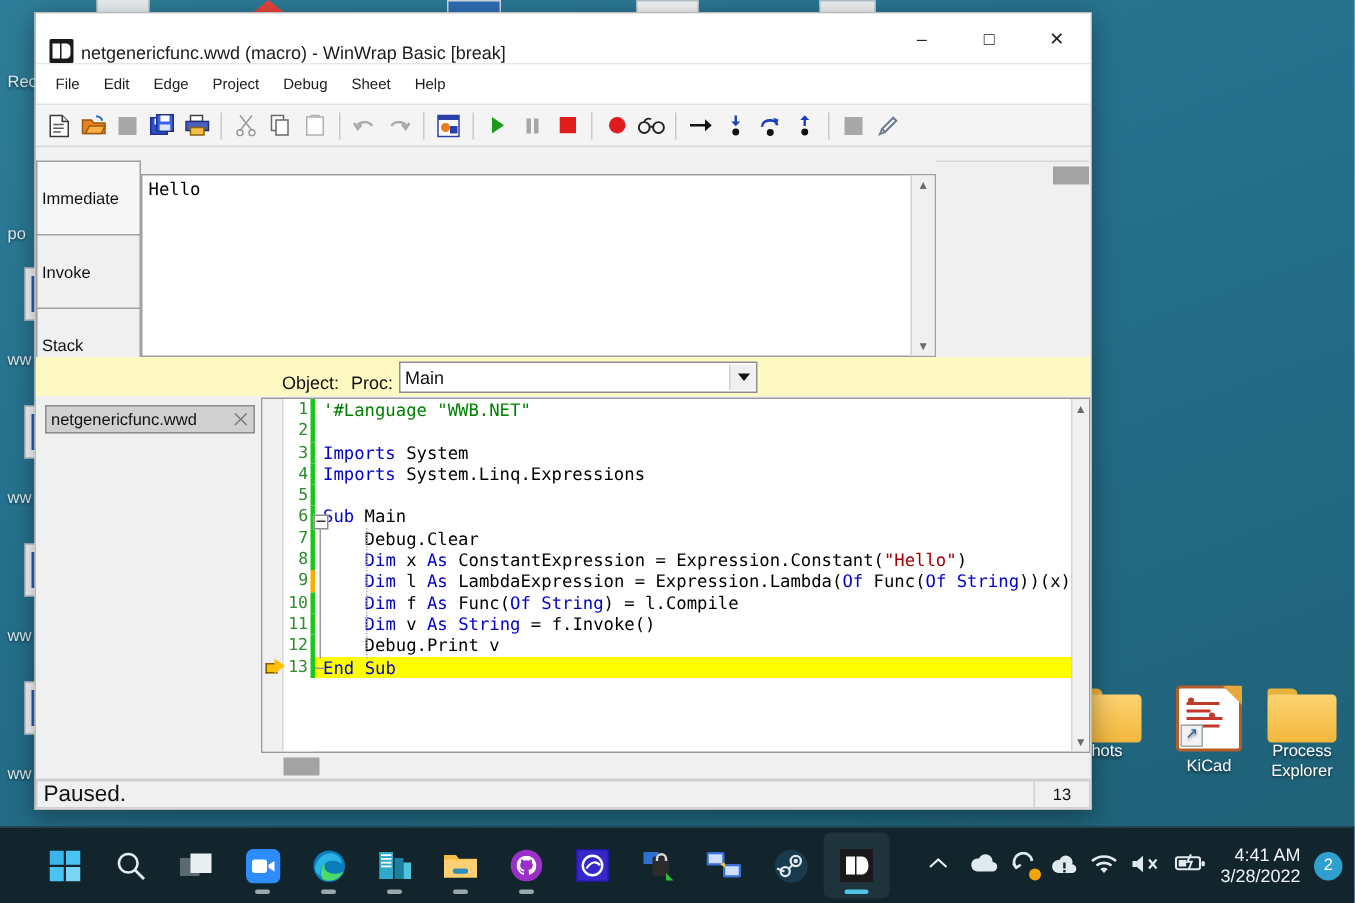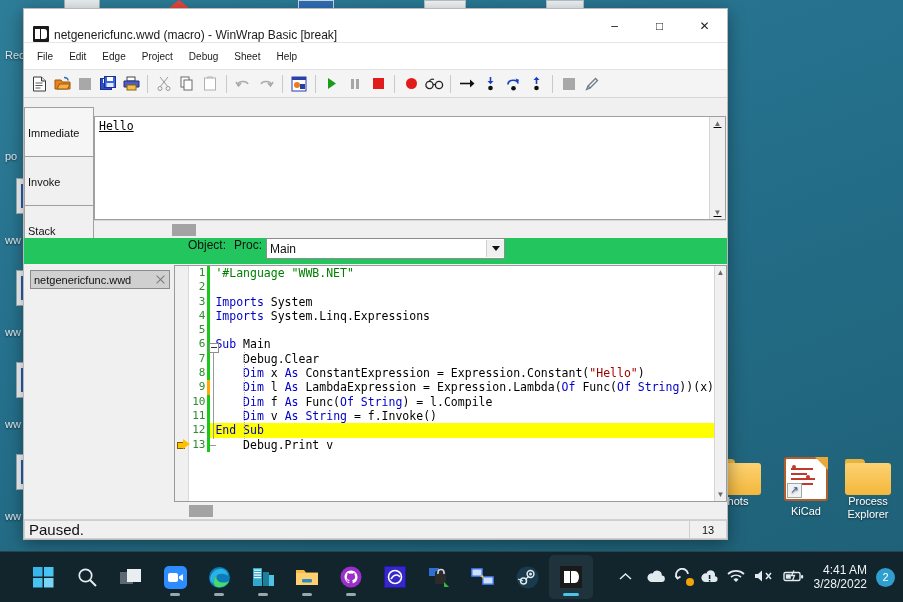--- a/index.html
+++ b/index.html
@@ -71,21 +71,21 @@
   .dtab.sel{background:#f6f6f6;}
   #immediate{flex:1;background:#fff;border:1px solid #a0a0a0;margin:9px 0 0 0;position:relative;display:flex;}
   #immtext{flex:1;font-family:"DejaVu Sans Mono",monospace;font-size:11.5px;color:#000;padding:2px 4px;}
   .vscroll{width:15px;background:#f0f0f0;border-left:1px solid #d4d4d4;display:flex;flex-direction:column;
            justify-content:space-between;align-items:center;padding:2px 0;}
   .arrow{font-size:8px;color:#6b6b6b;}
   #immbottom{height:17px;background:#f0f0f0;border-top:1px solid #d6d6d6;display:flex;align-items:center;padding-left:78px;}
   .hthumb{width:24px;height:12px;background:#a3a3a3;}
 
   
-  #objrow{height:24px;display:flex;align-items:flex-start;background:#22c55e;padding:0 6px 2px 8px;gap:4px;}
+  #objrow{height:24px;display:flex;align-items:flex-end;background:#fef9c3;padding:0 6px 2px 8px;gap:4px;}
   .olabel{font-size:12px;color:#111;}
   .combo{height:19px;background:#fff;border:1px solid #8d8d8d;display:flex;align-items:center;position:relative;}
   .combo .cval{font-size:12px;color:#111;padding-left:3px;flex:1;white-space:nowrap;overflow:hidden;}
   .cbtn{width:17px;height:17px;background:#f0f0f0;border-left:1px solid #cfcfcf;display:flex;align-items:center;justify-content:center;}
   .caret{width:0;height:0;border-left:4px solid transparent;border-right:4px solid transparent;border-top:5px solid #111;}
 
   
   #editregion{flex:1;display:flex;background:#f0f0f0;overflow:hidden;}
   #projpanel{width:140px;background:#f0f0f0;padding:6px 4px 0 6px;}
   #filetab{height:17px;background:#d0d0d0;border:1px solid #8c8c8c;display:flex;align-items:center;
@@ -373,21 +373,21 @@
     </div>
   </div>
 
   <div id="debugpane">
     <div id="tabs">
       <div class="dtab sel">Immediate</div>
       <div class="dtab">Invoke</div>
       <div class="dtab">Stack</div>
       <div class="dtab">Loaded</div>
     </div>
-    <div style="flex:1;display:flex;flex-direction:column;margin:9px 1px 0 0;text-decoration:underline;">
+    <div style="flex:1;display:flex;flex-direction:row;margin:9px 1px 0 0;">
       <div id="immediate">
         <div id="immtext">Hello</div>
         <div class="vscroll">
           <div class="arrow">▲</div>
           <div class="arrow">▼</div>
         </div>
       </div>
       <div id="immbottom">
         <div class="hthumb"></div>
       </div>
@@ -468,22 +468,22 @@
         <div class="cline"><span></span></div>
         <div class="cline"><span class="kw">Imports</span> System</div>
         <div class="cline"><span class="kw">Imports</span> System.Linq.Expressions</div>
         <div class="cline"><span></span></div>
         <div class="cline"><span class="kw">Sub</span> Main</div>
         <div class="cline">    Debug.Clear</div>
         <div class="cline">    <span class="kw">Dim</span> x <span class="kw">As</span> ConstantExpression = Expression.Constant(<span class="st">"Hello"</span>)</div>
         <div class="cline">    <span class="kw">Dim</span> l <span class="kw">As</span> LambdaExpression = Expression.Lambda(<span class="kw">Of</span> Func(<span class="kw">Of</span> <span class="kw">String</span>))(x)</div>
         <div class="cline">    <span class="kw">Dim</span> f <span class="kw">As</span> Func(<span class="kw">Of</span> <span class="kw">String</span>) = l.Compile</div>
         <div class="cline">    <span class="kw">Dim</span> v <span class="kw">As</span> <span class="kw">String</span> = f.Invoke()</div>
+        <div class="cline">    Debug.Print v</div>
         <div class="cline hl" style="padding-left:0;width:100%;"><span style="padding-left:5px;"><span class="kw">End</span> <span class="kw">Sub</span></span></div>
-        <div class="cline">    Debug.Print v</div>
       </div>
 
       <div class="vscroll" style="width:15px;">
         <div class="arrow">▲</div>
         <div class="arrow">▼</div>
       </div>
     </div>
   </div>
 
   <div style="height:17px;background:#f0f0f0;display:flex;align-items:center;padding-left:165px;">

